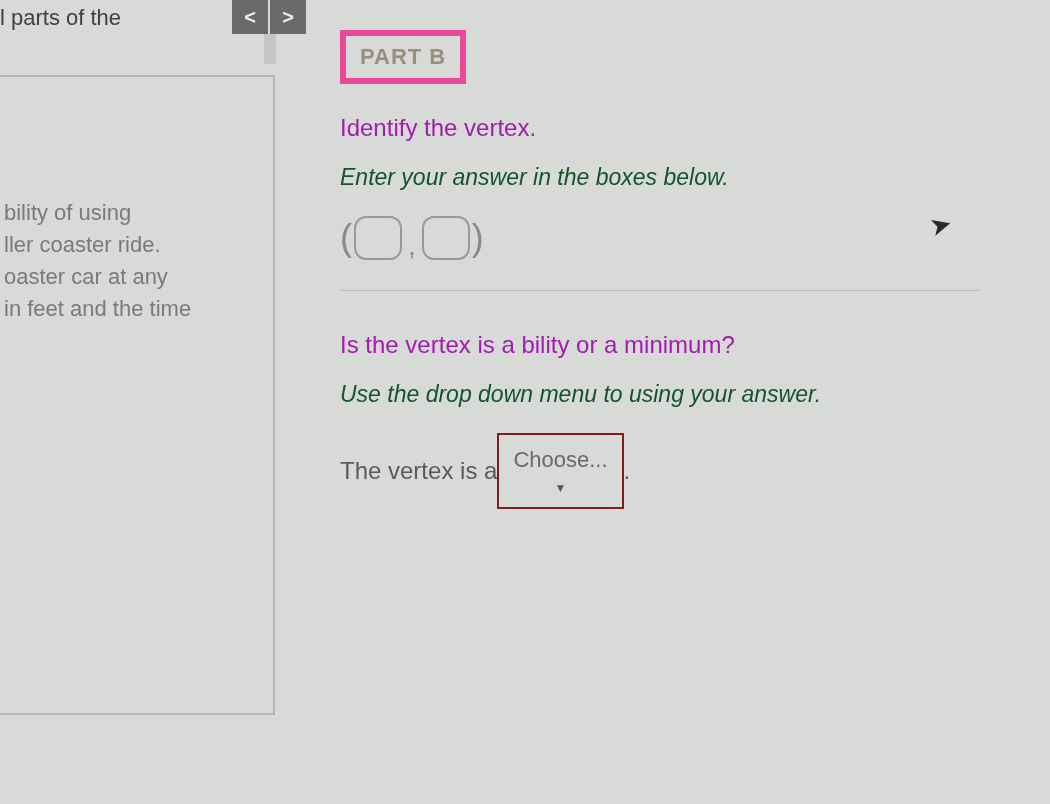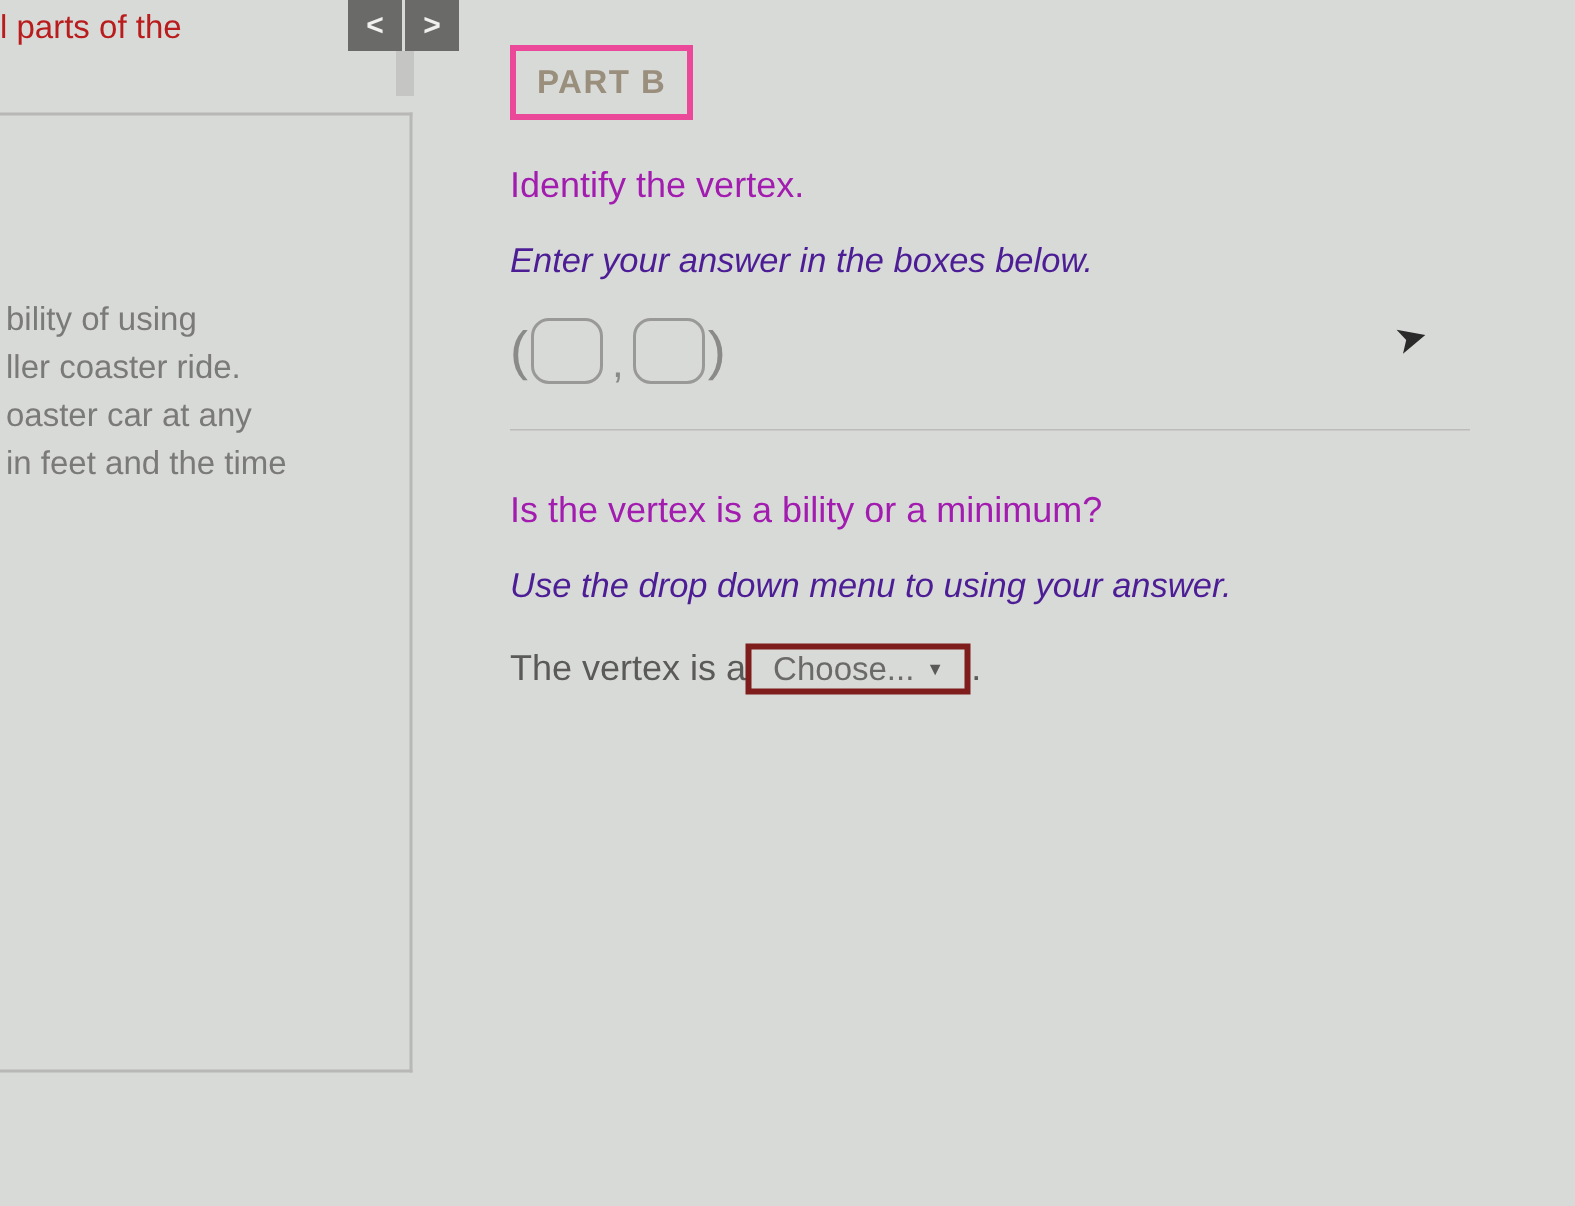--- a/index.html
+++ b/index.html
@@ -14,21 +14,21 @@
       height: 804px;
       overflow: hidden;
       position: relative;
       color: #5a5a5a;
     }
     .top-left-text {
       position: absolute;
       top: 5px;
       left: 0;
       font-size: 22px;
-      color: #b91c1c;
+      color: #404040;
       font-weight: 500;
     }
     .nav-arrows {
       position: absolute;
       top: 0;
       left: 232px;
       display: flex;
       gap: 2px;
     }
     .nav-arrow {
@@ -69,37 +69,37 @@
       padding-left: 4px;
     }
     .content {
       position: absolute;
       left: 340px;
       top: 30px;
       width: 680px;
     }
     .part-label {
       display: inline-block;
-      border: 4px solid #ec4899;
+      border: 6px solid #ec4899;
       padding: 8px 14px;
       font-size: 22px;
       font-weight: 600;
       color: #9a8e7c;
       letter-spacing: 1px;
       margin-bottom: 30px;
     }
     .question-text {
       font-size: 24px;
       color: #a21caf;
       margin-bottom: 22px;
     }
     .instruction-text {
       font-size: 23px;
       font-style: italic;
-      color: #4c1d95;
+      color: #14532d;
       margin-bottom: 25px;
     }
     .input-row {
       display: flex;
       align-items: center;
       gap: 2px;
       margin-bottom: 30px;
     }
     .paren {
       font-size: 36px;
@@ -131,27 +131,28 @@
     }
     .inline-text {
       font-size: 24px;
       color: #5a5a58;
       display: inline-flex;
       align-items: center;
     }
     .dropdown {
       display: inline-flex;
       align-items: center;
-      border: 4px solid #7f1d1d;
-      padding: 0 14px;
+      border: 2px solid #7f1d1d;
+      padding: 12px 14px;
       font-size: 22px;
       color: #6a6a68;
       background: transparent;
       cursor: pointer;
       gap: 8px;
+      flex-direction: column;
     }
     .caret {
       font-size: 12px;
       color: #5a5a58;
     }
     .period {
       font-size: 24px;
       color: #5a5a58;
     }
     .cursor-pointer {

